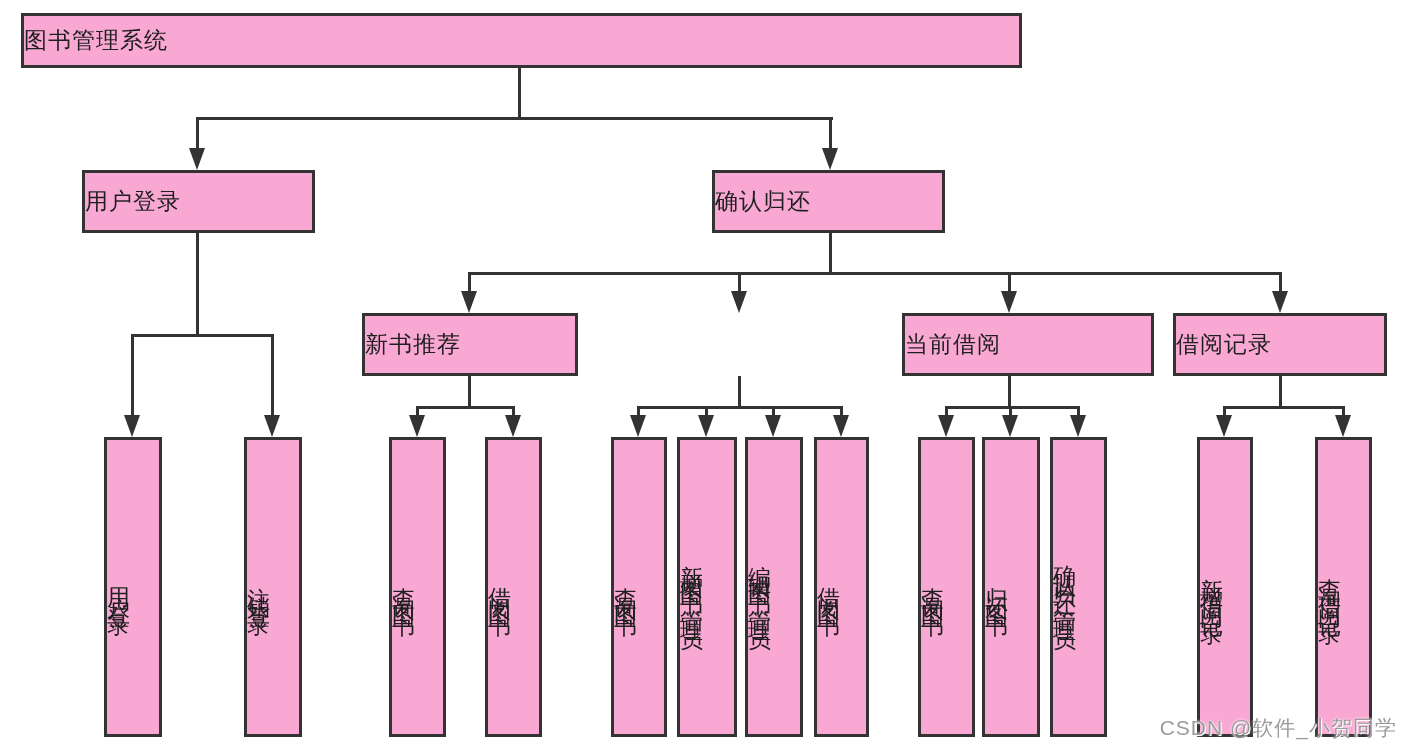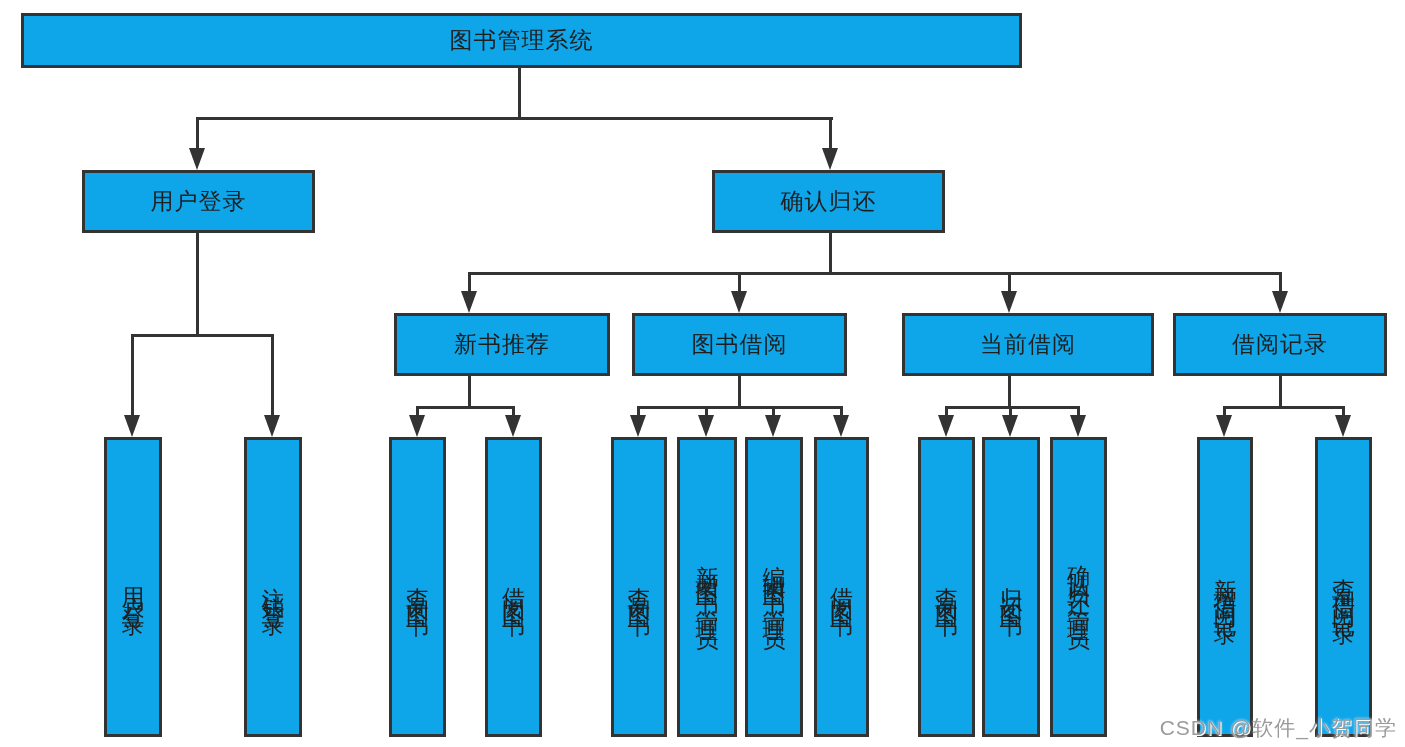--- a/index.html
+++ b/index.html
@@ -1,22 +1,22 @@
 <!DOCTYPE html>
 <html><head>
 <meta charset="utf-8">
 <style>
   html,body{margin:0;padding:0;background:#ffffff;}
   .canvas{
     position:relative;width:1405px;height:747px;background:#ffffff;overflow:hidden;
     font-family:"Liberation Sans",sans-serif;color:#1f1f1f;
   }
   .node{
-    position:absolute;box-sizing:border-box;background:#0ea5e9;
-    border:3px solid #333333;display:flex;align-items:center;justify-content:center;
+    position:absolute;box-sizing:border-box;background:#f9a8d4;
+    border:3px solid #333333;display:flex;align-items:center;justify-content:flex-start;
     z-index:2;
   }
   .node.h span{
     font-size:23px;letter-spacing:1px;white-space:nowrap;color:#1f1f1f;
   }
   .node.v span{
     writing-mode:vertical-rl;text-orientation:mixed;
     font-size:23px;letter-spacing:9px;line-height:1;color:#1f1f1f;
     white-space:nowrap;
   }
@@ -43,25 +43,22 @@
     <span>图书管理系统</span>
   </div>
 
   <div class="node h" style="left:82px;top:170px;width:233px;height:63px;">
     <span>用户登录</span>
   </div>
   <div class="node h" style="left:712px;top:170px;width:233px;height:63px;">
     <span>确认归还</span>
   </div>
 
-  <div class="node h" style="left:362px;top:313px;width:216px;height:63px;margin-left:32px;">
+  <div class="node h" style="left:362px;top:313px;width:216px;height:63px;">
     <span>新书推荐</span>
-  </div>
-  <div class="node h" style="left:632px;top:313px;width:215px;height:63px;">
-    <span>图书借阅</span>
   </div>
   <div class="node h" style="left:902px;top:313px;width:252px;height:63px;">
     <span>当前借阅</span>
   </div>
   <div class="node h" style="left:1173px;top:313px;width:214px;height:63px;">
     <span>借阅记录</span>
   </div>
 
   <div class="node v" style="left:104px;top:437px;width:58px;height:300px;">
     <span>用户登录</span>

